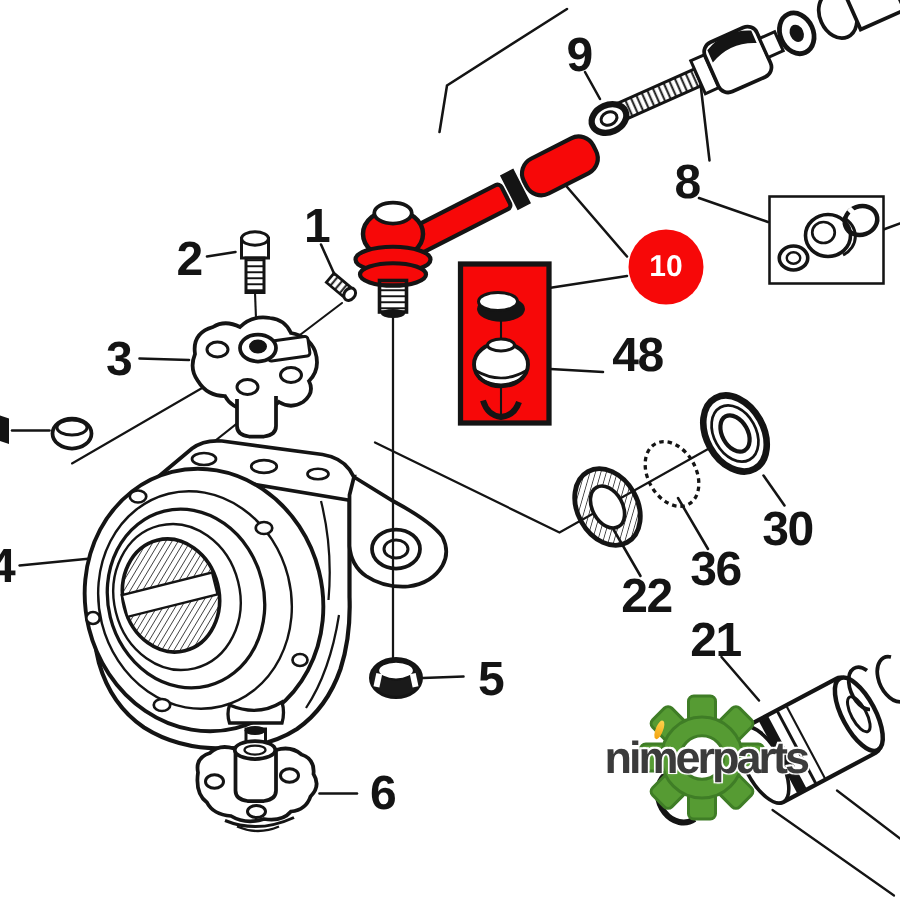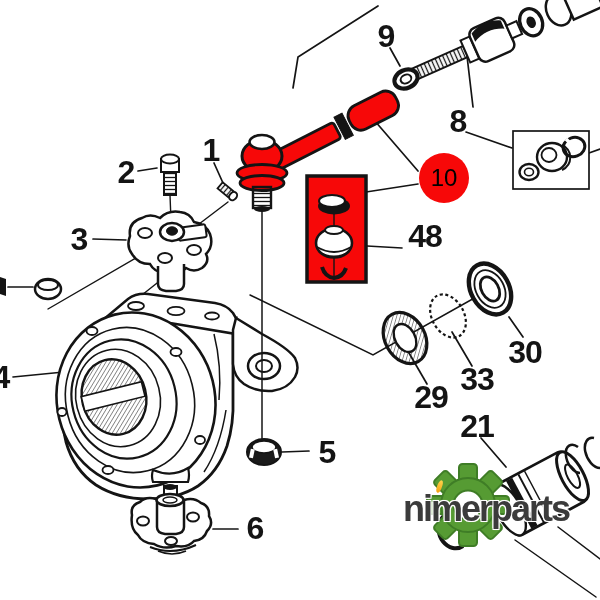--- a/index.html
+++ b/index.html
@@ -3,24 +3,24 @@
 <meta charset="utf-8">
 <style>
   html,body{margin:0;padding:0;background:#fff;}
   .stage{position:relative;width:600px;height:600px;background:#ffffff;overflow:hidden;
          font-family:"Liberation Sans",sans-serif;}
   .stage svg.art{position:absolute;left:0;top:0;}
   .plabel{position:absolute;transform:translate(-50%,-50%);font-weight:700;font-size:32px;
           color:#141414;letter-spacing:-1px;line-height:1;white-space:nowrap;}
   .callout{position:absolute;left:419px;top:153px;width:50px;height:50px;border-radius:50%;
            background:#f70808;display:flex;align-items:center;justify-content:center;}
-  .callout span{font-size:24px;font-weight:400;color:#000000;line-height:1;}
+  .callout span{font-size:20px;font-weight:700;color:#ffffff;line-height:1;}
   .logo{position:absolute;left:395px;top:458px;width:190px;height:100px;}
   .logo .gearwrap{position:absolute;left:28px;top:2px;width:90px;height:90px;}
-  .logo-text{position:absolute;left:8px;top:33px;font-size:36px;font-weight:700;color:#3b3b3b;
+  .logo-text{position:absolute;left:8px;top:33px;font-size:30px;font-weight:700;color:#3b3b3b;
              letter-spacing:-2px;line-height:1;
              text-shadow:1px 1px 0 #fff,-1px -1px 0 #fff,1px -1px 0 #fff,-1px 1px 0 #fff,0 0 2px #fff;}
   .logo-accent{position:absolute;left:42px;top:22px;width:5px;height:13px;border-radius:45% 55% 40% 60%;
                background:linear-gradient(180deg,#ffd34d,#f2a20f);transform:rotate(24deg);}
 </style>
 </head>
 <body>
 
 <div class="stage">
 
@@ -228,22 +228,22 @@
 
   <div class="plabel" style="left:211px;top:150px">1</div>
   <div class="plabel" style="left:126px;top:172px">2</div>
   <div class="plabel" style="left:79px;top:239px">3</div>
   <div class="plabel" style="left:1px;top:377px">4</div>
   <div class="plabel" style="left:327px;top:452px">5</div>
   <div class="plabel" style="left:255px;top:528px">6</div>
   <div class="plabel" style="left:458px;top:121px">8</div>
   <div class="plabel" style="left:386px;top:36px">9</div>
   <div class="plabel" style="left:525px;top:352px">30</div>
-  <div class="plabel" style="left:477px;top:379px">33</div>
-  <div class="plabel" style="left:431px;top:397px">29</div>
+  <div class="plabel" style="left:477px;top:379px">36</div>
+  <div class="plabel" style="left:431px;top:397px">22</div>
   <div class="plabel" style="left:477px;top:426px">21</div>
   <div class="plabel" style="left:425px;top:236px">48</div>
 
   <div class="callout">
     <span>10</span>
   </div>
 
   <div class="logo">
     <div class="gearwrap">
       <svg width="90" height="90" viewBox="0 0 90 90">

